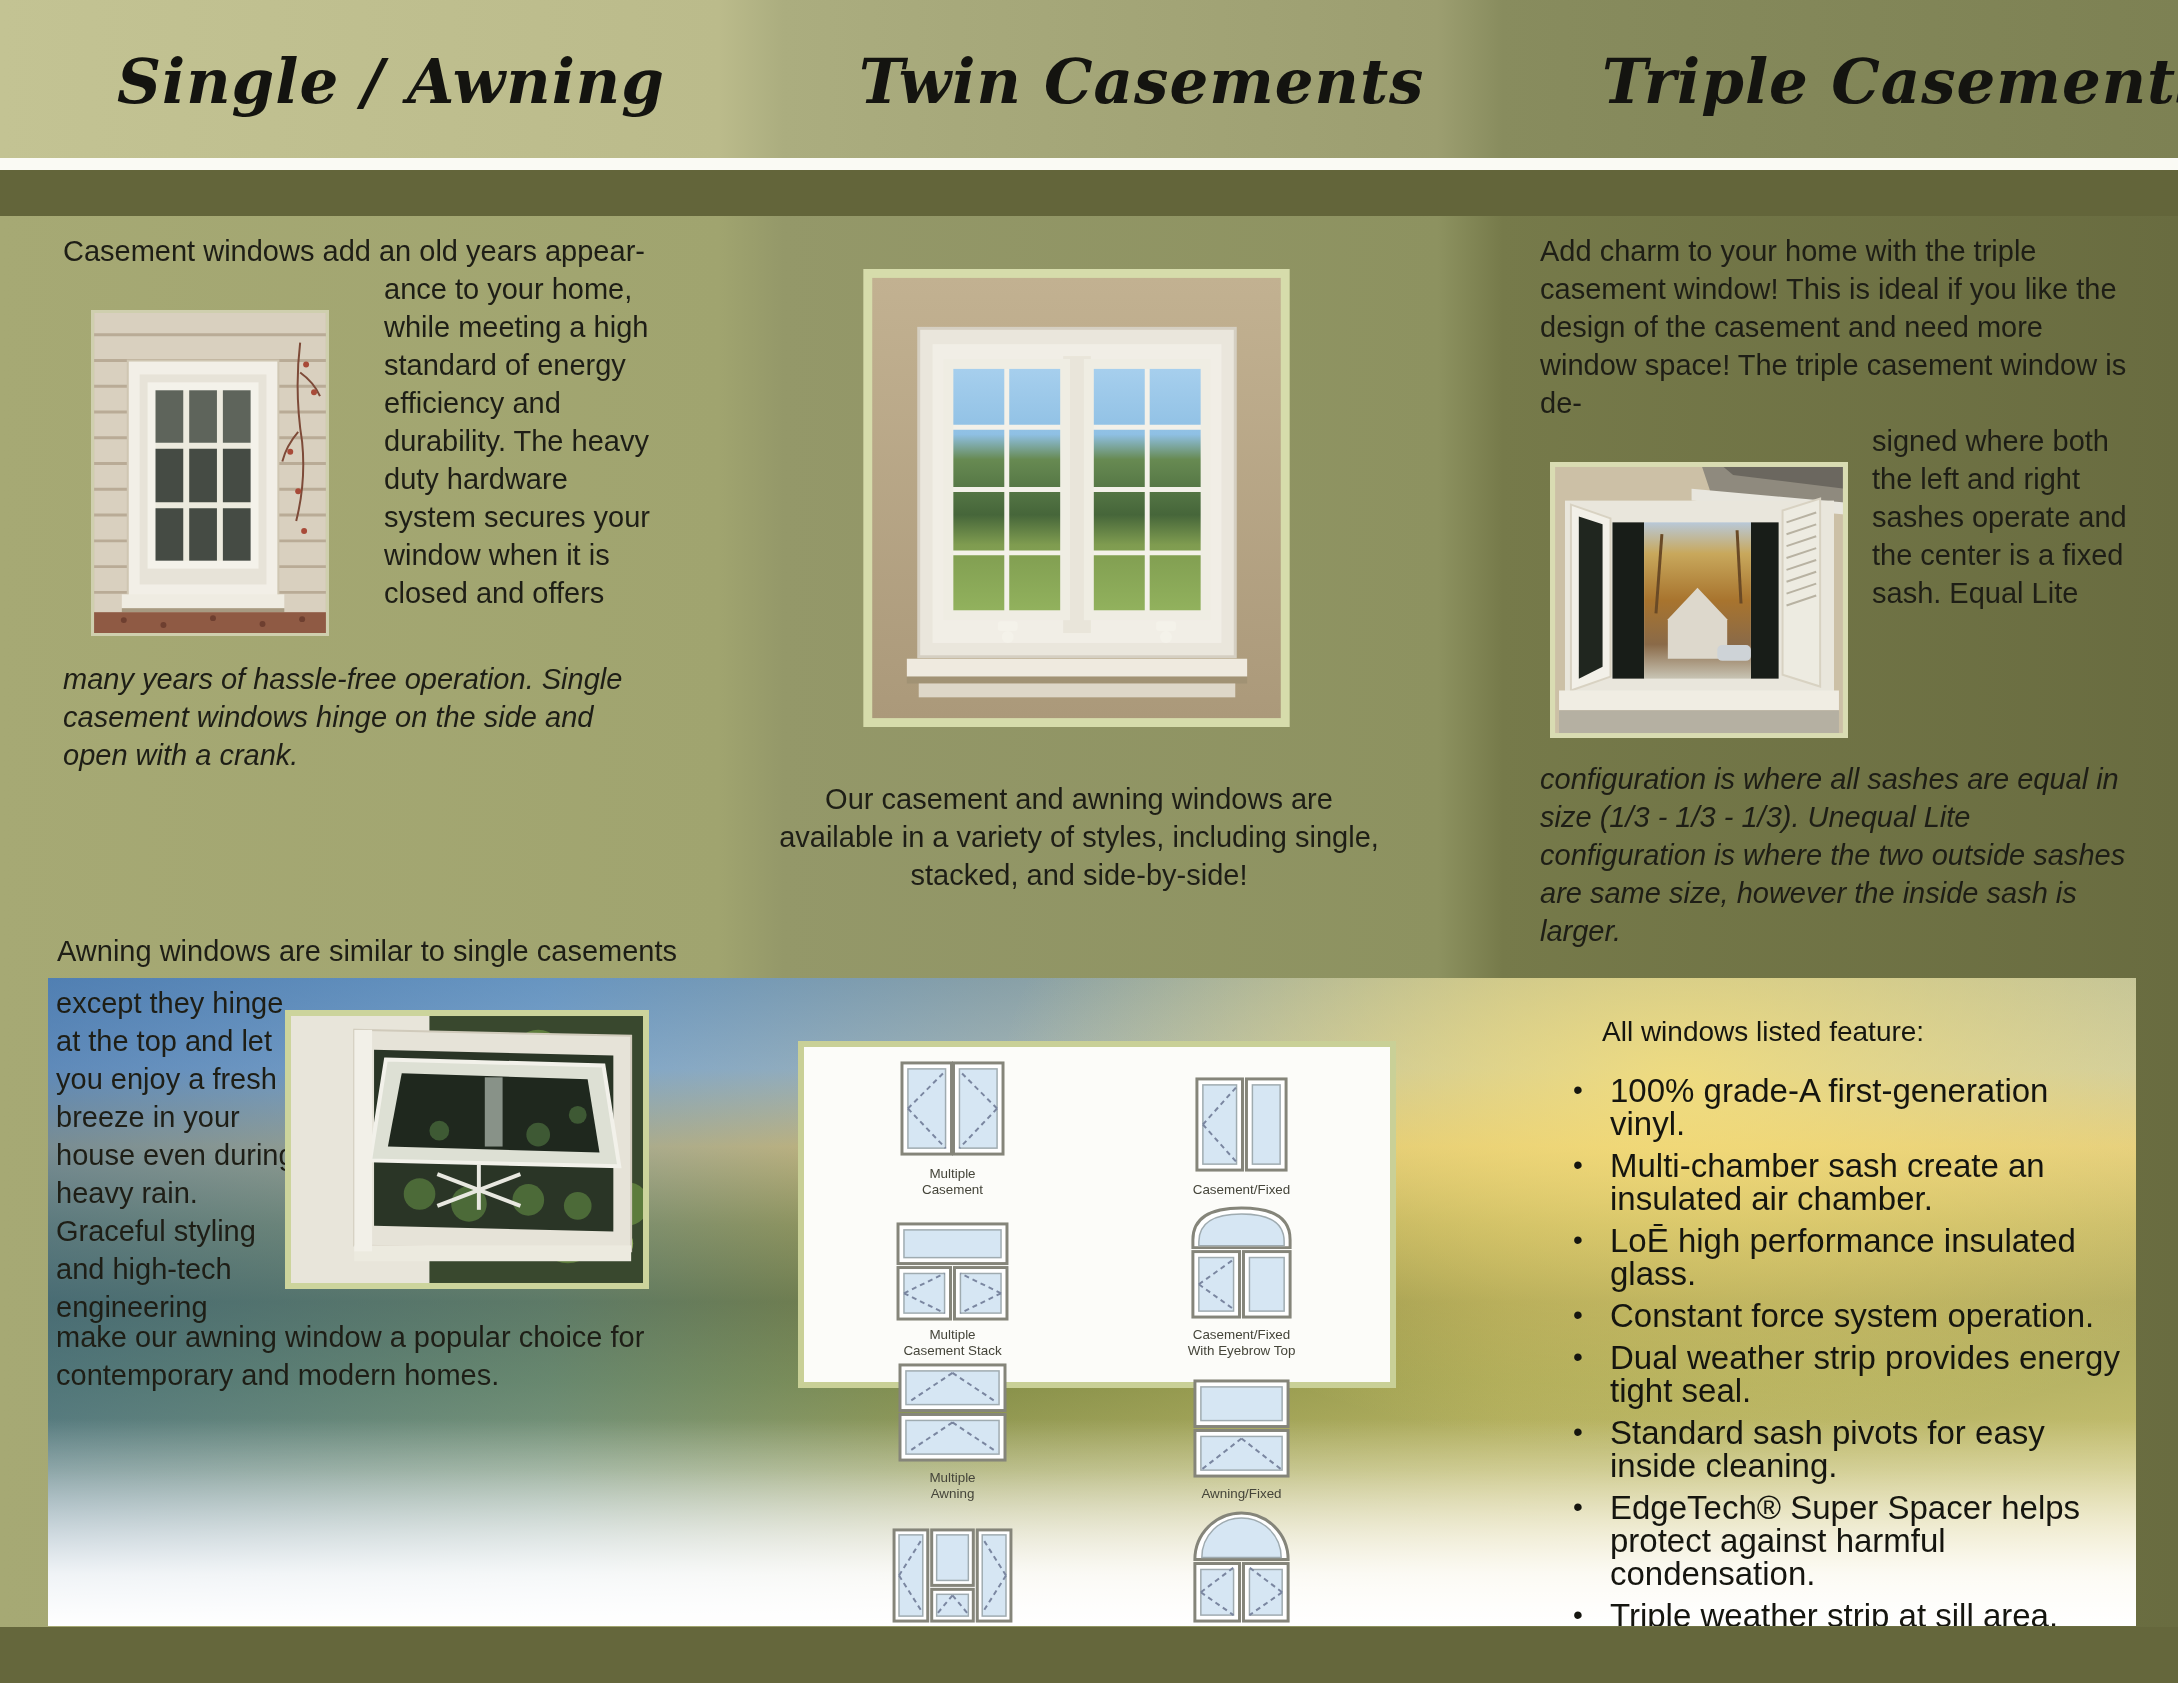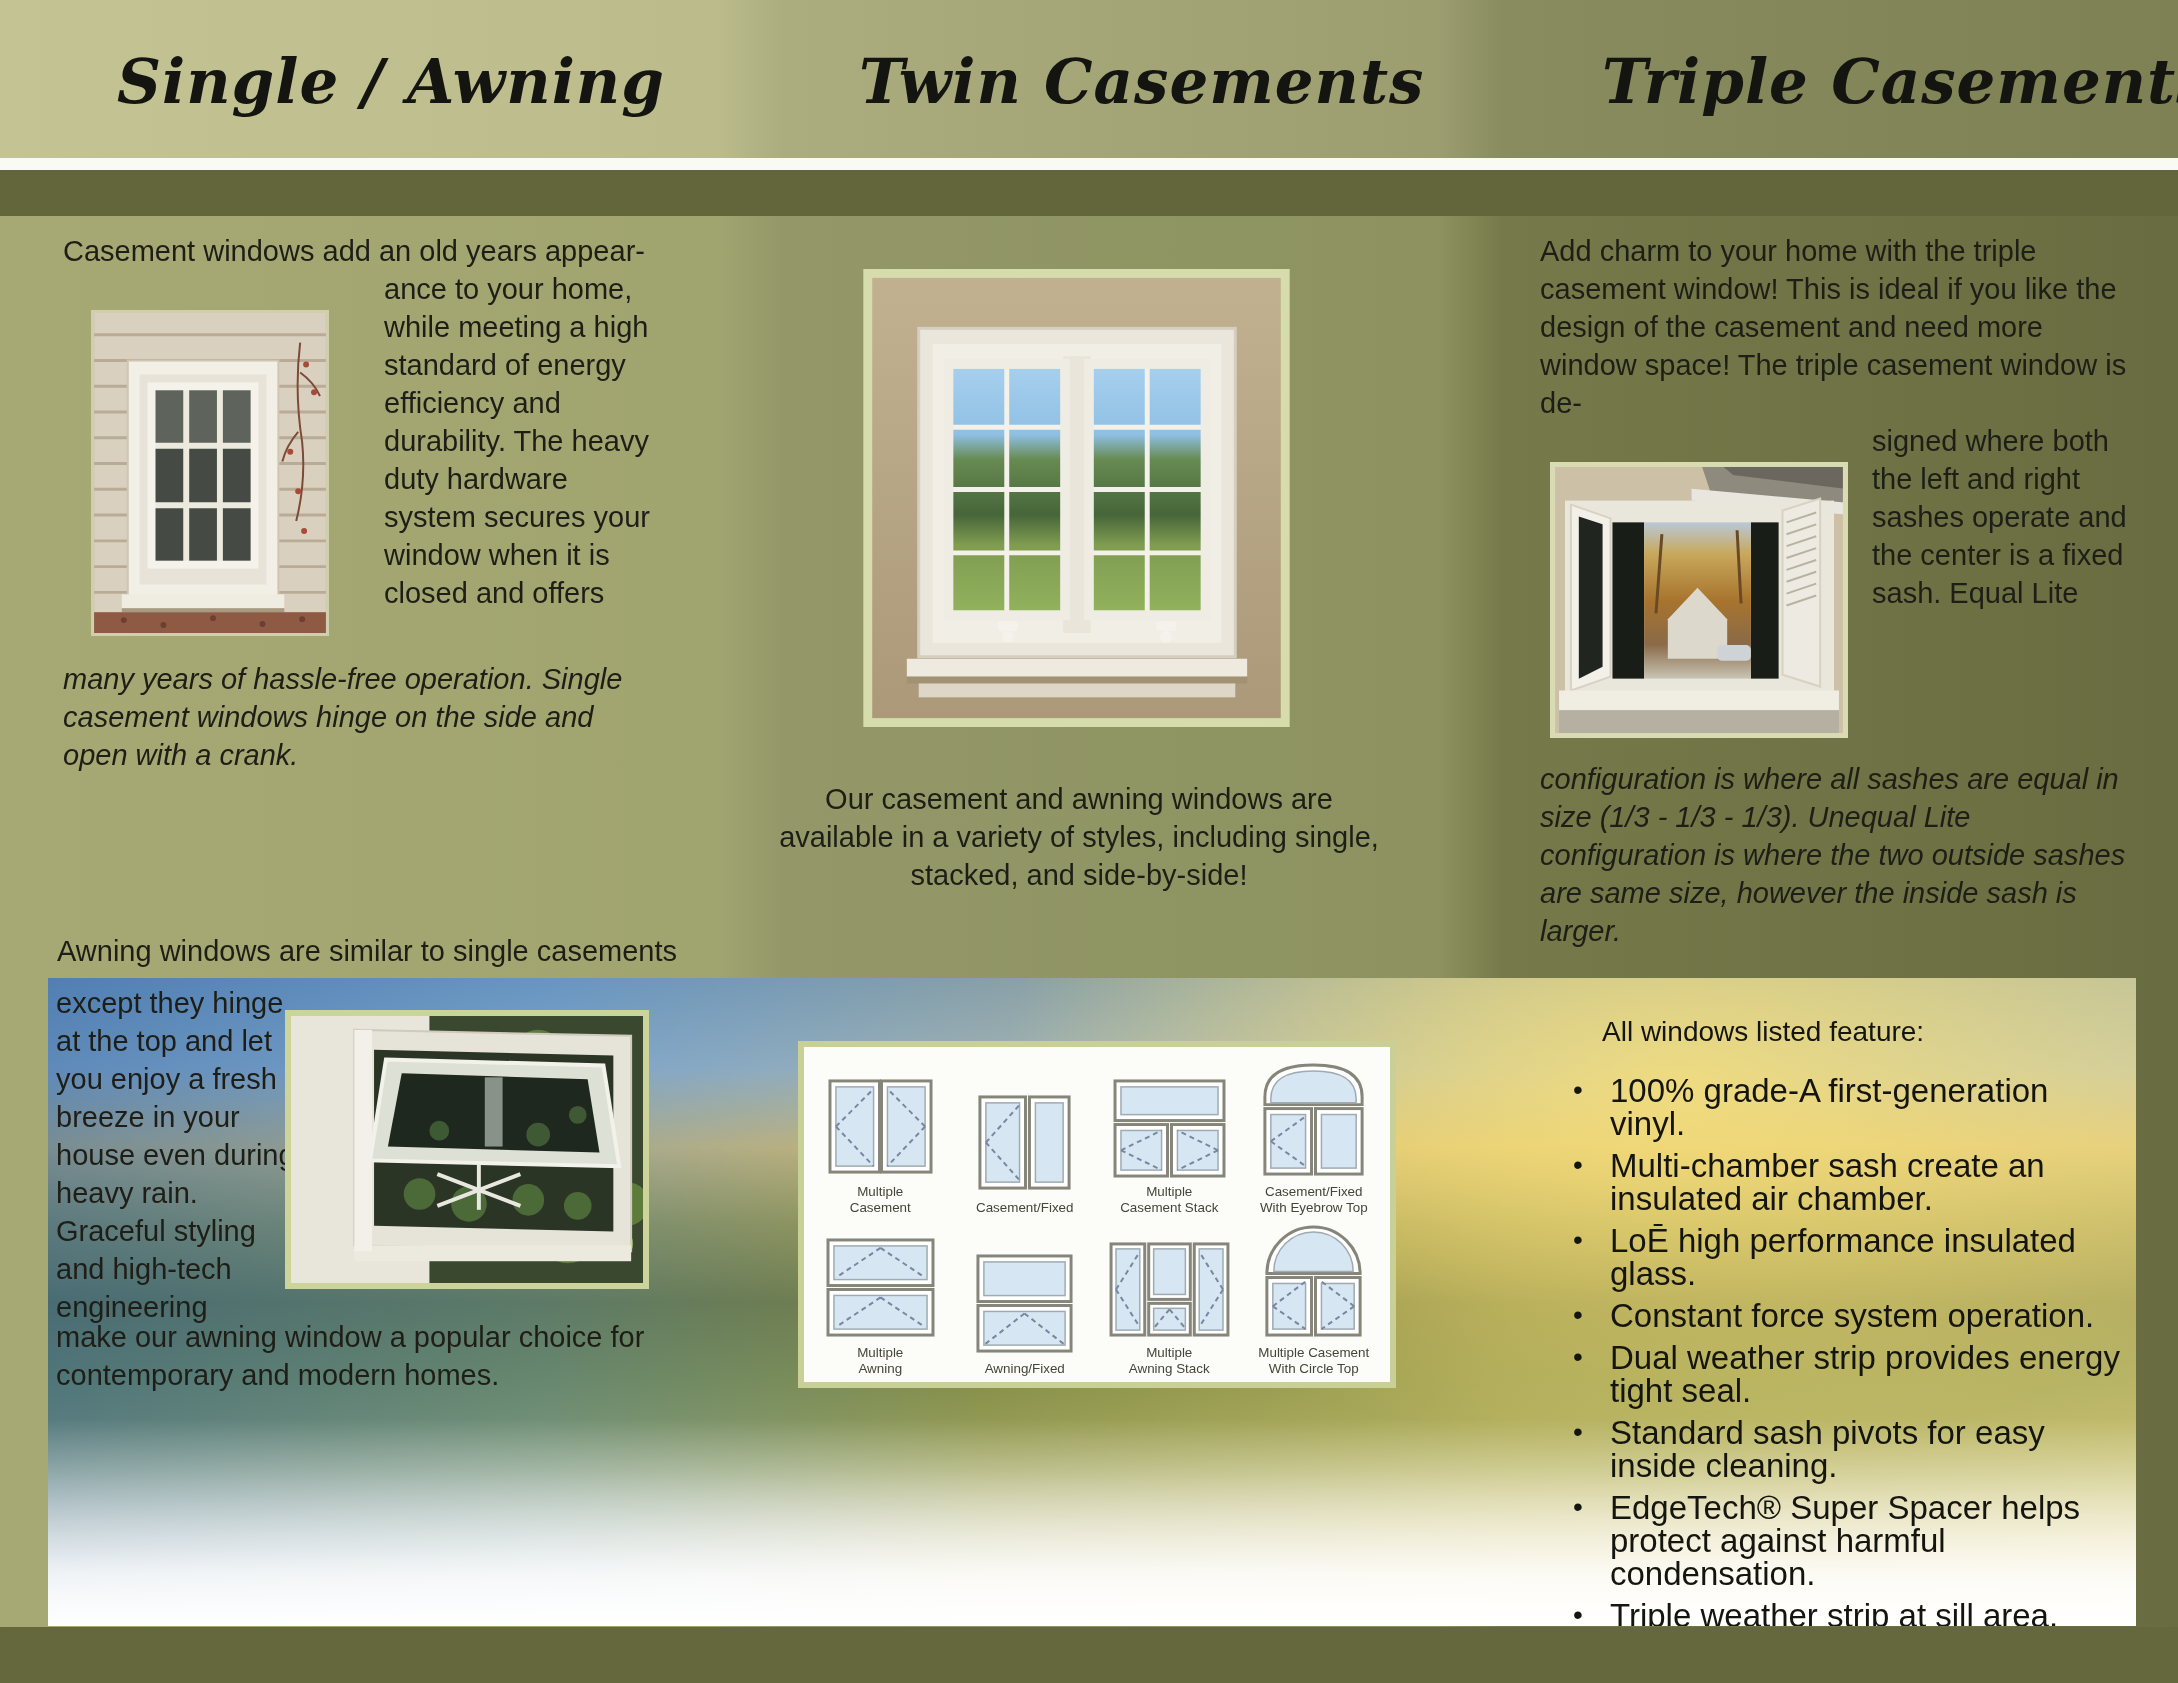--- a/index.html
+++ b/index.html
@@ -31,21 +31,21 @@
       linear-gradient(180deg, rgba(255,255,255,0) 68%, rgba(255,255,255,.88) 92%, #ffffff 100%),
       radial-gradient(ellipse 941px 515px at 78% 16%, rgba(250,225,120,.8), rgba(250,225,120,0) 72%),
       linear-gradient(90deg, rgba(55,105,165,.55) 0%, rgba(90,140,190,.35) 24%, rgba(205,175,90,.25) 45%, rgba(240,210,110,.45) 70%, rgba(245,220,130,.55) 100%),
       linear-gradient(180deg,#6f9ac2 0%,#8fb2d2 14%,#c9b87c 26%,#8a8f4e 38%,#5f7038 50%,#6f8544 62%,#90a05e 76%,#c8cdb0 88%,#ffffff 100%);}
   .awn-col{position:absolute;left:8px;top:6px;width:253px;}
   .photo4-box{position:absolute;left:237px;top:32px;width:364px;height:279px;
     border:6px solid #ccd49c;box-sizing:border-box;background:#e8e5da;}
   .awn-bottom{position:absolute;left:8px;top:340px;width:713px;}
   .diagram-panel{position:absolute;left:750px;top:63px;width:598px;height:347px;
     background:#fcfcf9;border:6px solid #c9d097;box-sizing:border-box;
-    display:grid;grid-template-columns:repeat(4,1fr);align-items:end;justify-items:center;
+    display:grid;grid-template-columns:repeat(2,1fr);align-items:end;justify-items:center;
     padding:10px 4px 6px 4px;row-gap:2px;}
   .dcell{text-align:center;}
   .dlab{font-size:13.4px;line-height:16px;color:#45453a;}
   .fr{fill:#ffffff;stroke:#85857a;stroke-width:3;}
   .gl{fill:#d6e6f3;stroke:#9fabb0;stroke-width:1.5;}
   .dash{stroke:#7a86a0;stroke-width:2;stroke-dasharray:5 4;fill:none;}
   .features{position:absolute;left:1481px;top:38px;width:598px;color:#15150f;}
   .features h3{font-size:28px;font-weight:normal;margin:0 0 26px 73px;}
   .features ul{list-style:none;margin:0;padding:0;}
   .features li{position:relative;font-size:33px;line-height:33px;padding-left:81px;margin-bottom:9px;}

